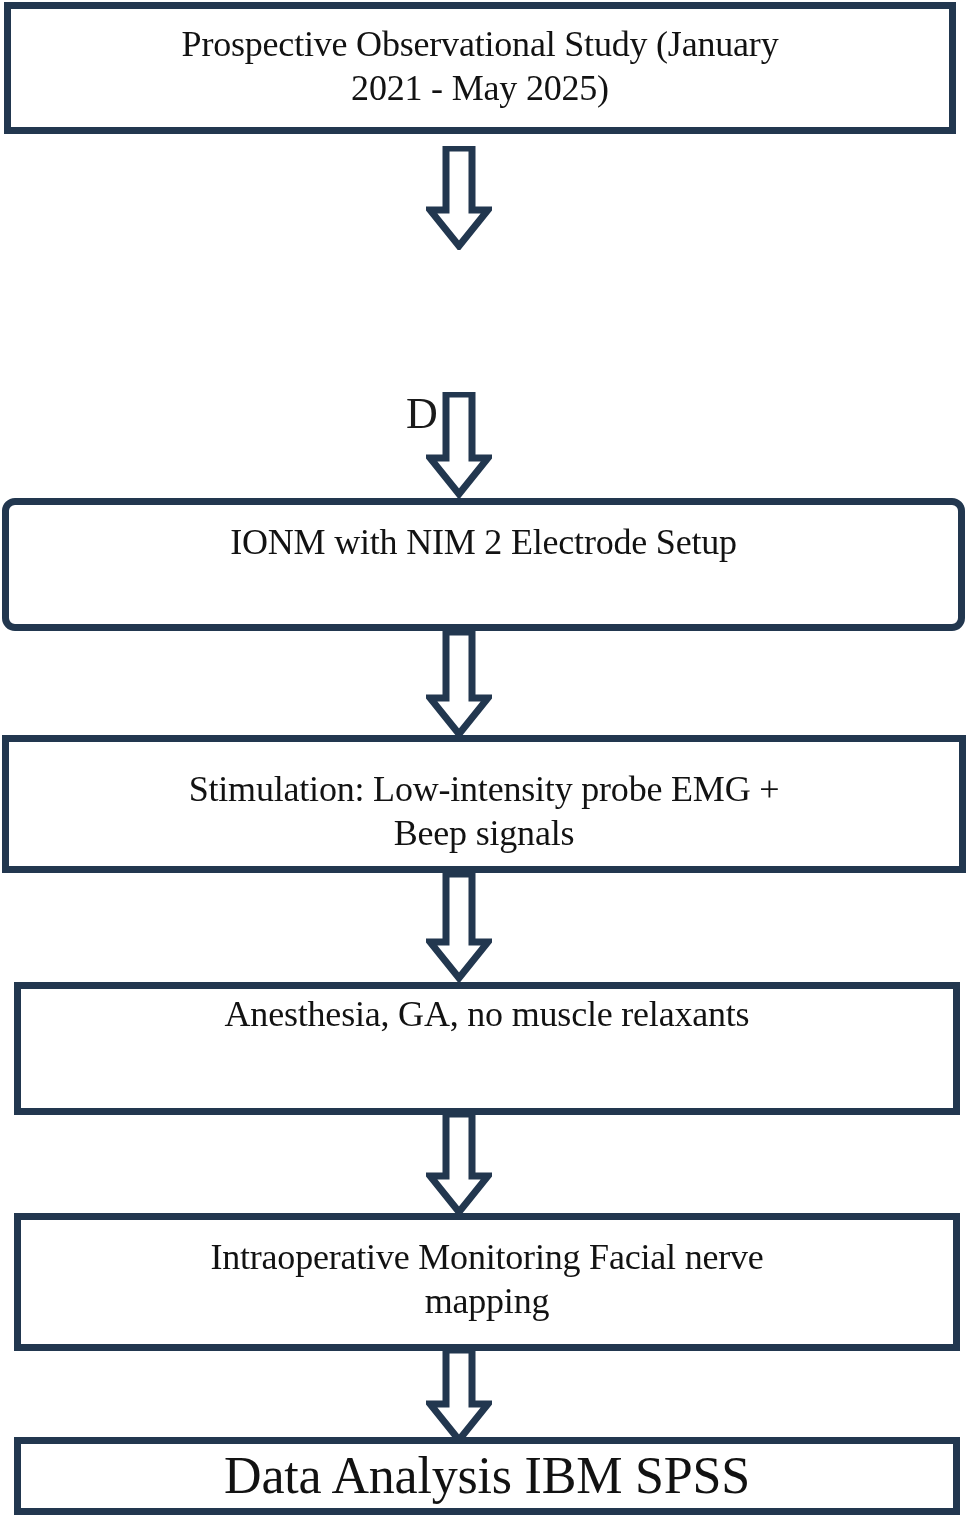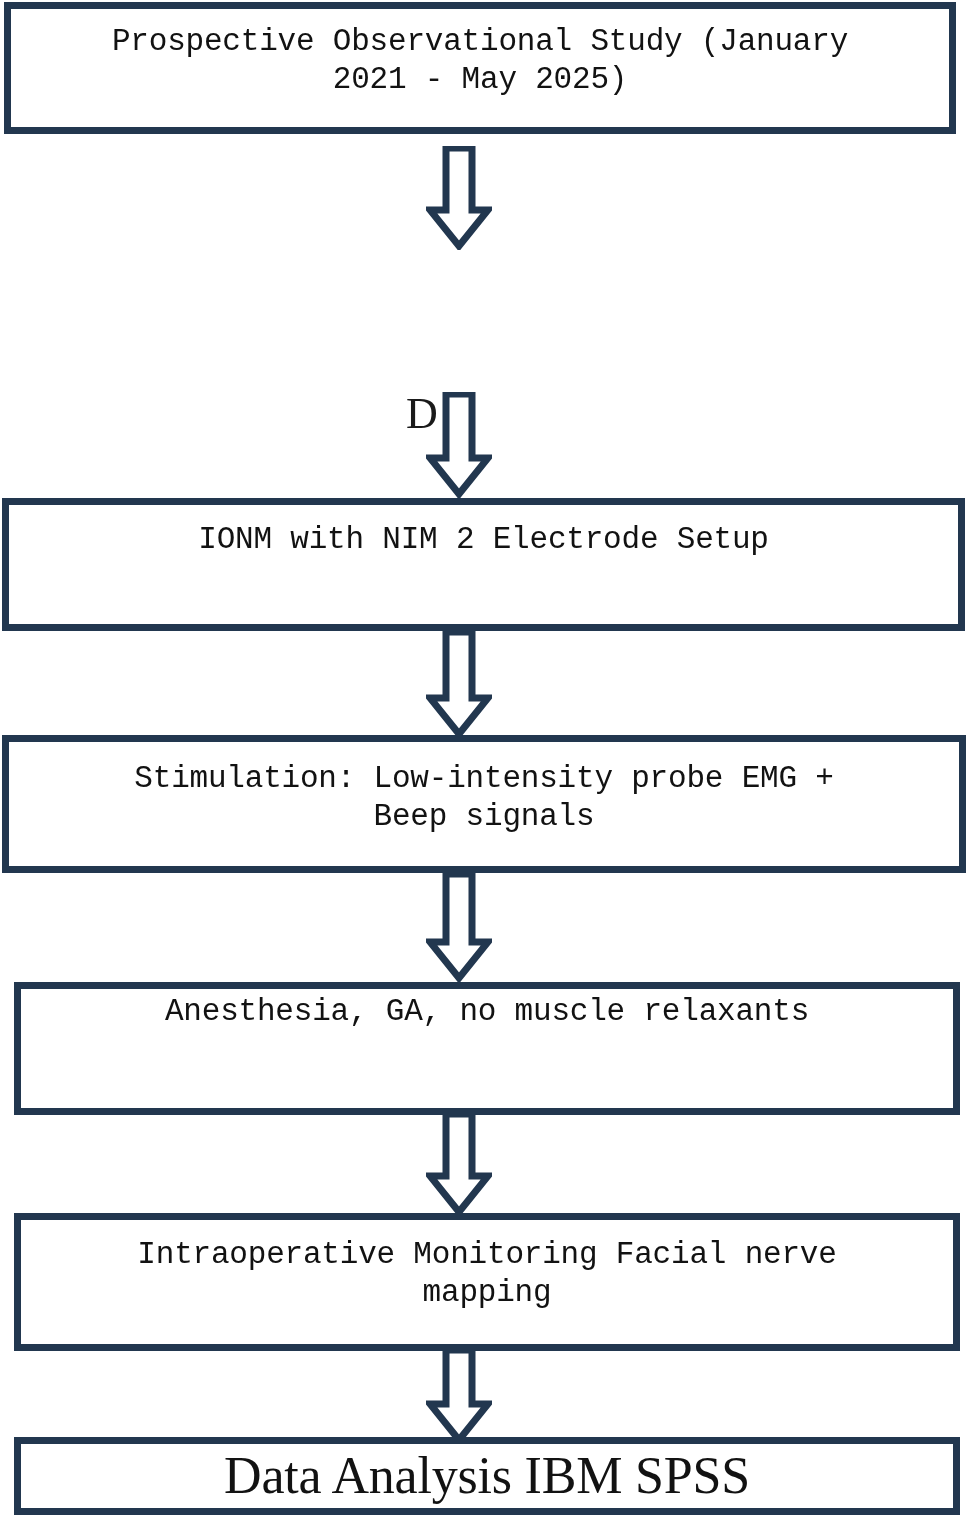--- a/index.html
+++ b/index.html
@@ -22,22 +22,22 @@
     border: 7px solid #22374f;
     display: flex;
     justify-content: center;
     align-items: flex-start;
     z-index: 2;
   }
   .node.center-v {
     align-items: center;
   }
   .node-label {
-    font-family: Liberation Mono, monospace;
-    font-size: 31px;
+    font-family: Liberation Serif, serif;
+    font-size: 36px;
     line-height: 1.22;
     color: #121212;
     text-align: center;
     padding: 0 14px;
     letter-spacing: -0.2px;
     white-space: pre-line;
   }
   .node-label.serif {
     font-family: "Liberation Serif", serif;
     font-size: 52px;
@@ -85,25 +85,25 @@
   </svg>
 
   <span class="stray-char" style="left:406px; top:392px;">D</span>
 
   <div class="node" style="left:4px; top:2px; width:952px; height:132px; padding-top:14px;">
     <div class="node-label">Prospective Observational Study (January
 2021 - May 2025)</div>
   </div>
 
 
-  <div class="node" style="left:2px; top:498px; width:963px; height:133px; padding-top:16px;">
+  <div class="node" style="left:2px; top:498px; width:963px; height:133px; padding-top:16px;border-radius:13px;">
     <div class="node-label">IONM with NIM 2 Electrode Setup</div>
   </div>
 
-  <div class="node" style="left:2px; top:735px; width:964px; height:138px; padding-top:18px;">
+  <div class="node" style="left:2px; top:735px; width:964px; height:138px; padding-top:26px;">
     <div class="node-label">Stimulation: Low-intensity probe EMG +
 Beep signals</div>
   </div>
 
   <div class="node" style="left:14px; top:982px; width:946px; height:133px; padding-top:4px;">
     <div class="node-label">Anesthesia, GA, no muscle relaxants</div>
   </div>
 
   <div class="node" style="left:14px; top:1213px; width:946px; height:138px; padding-top:16px;">
     <div class="node-label">Intraoperative Monitoring Facial nerve

